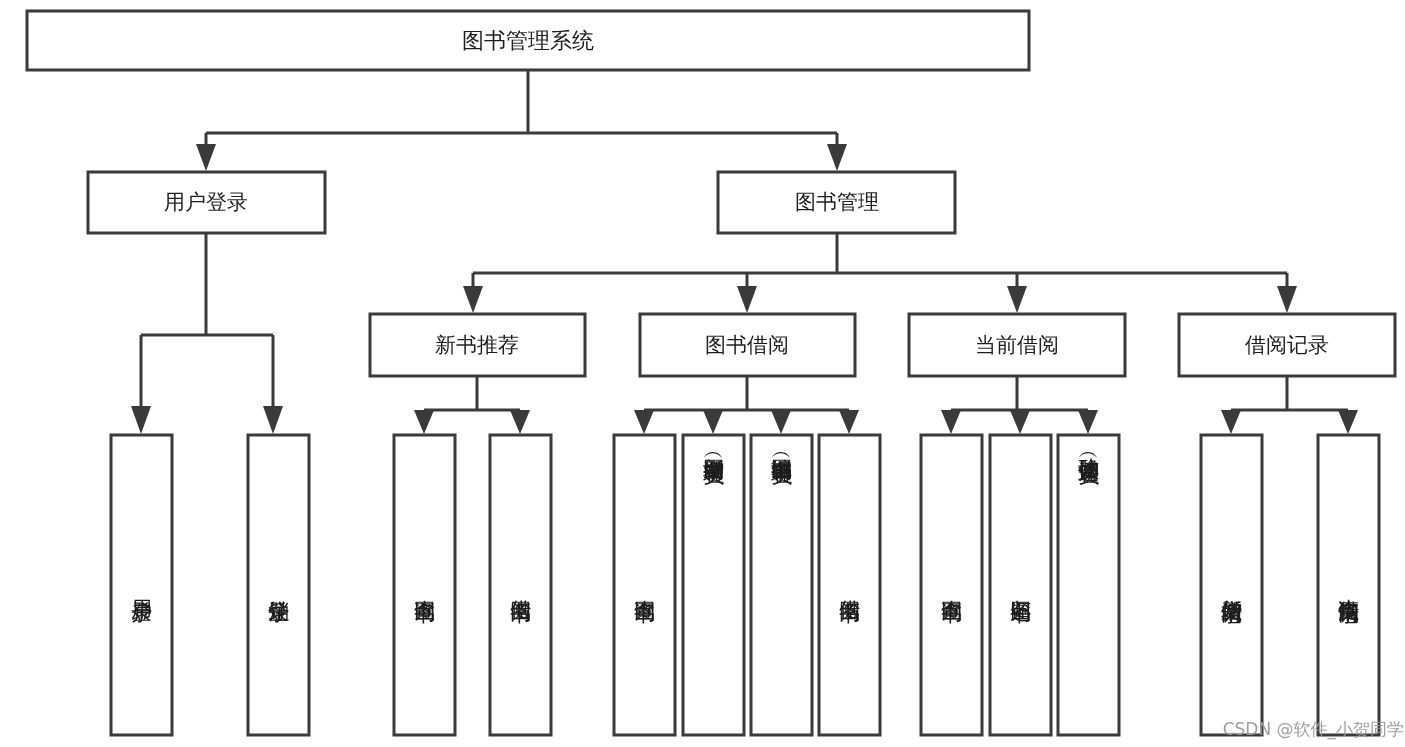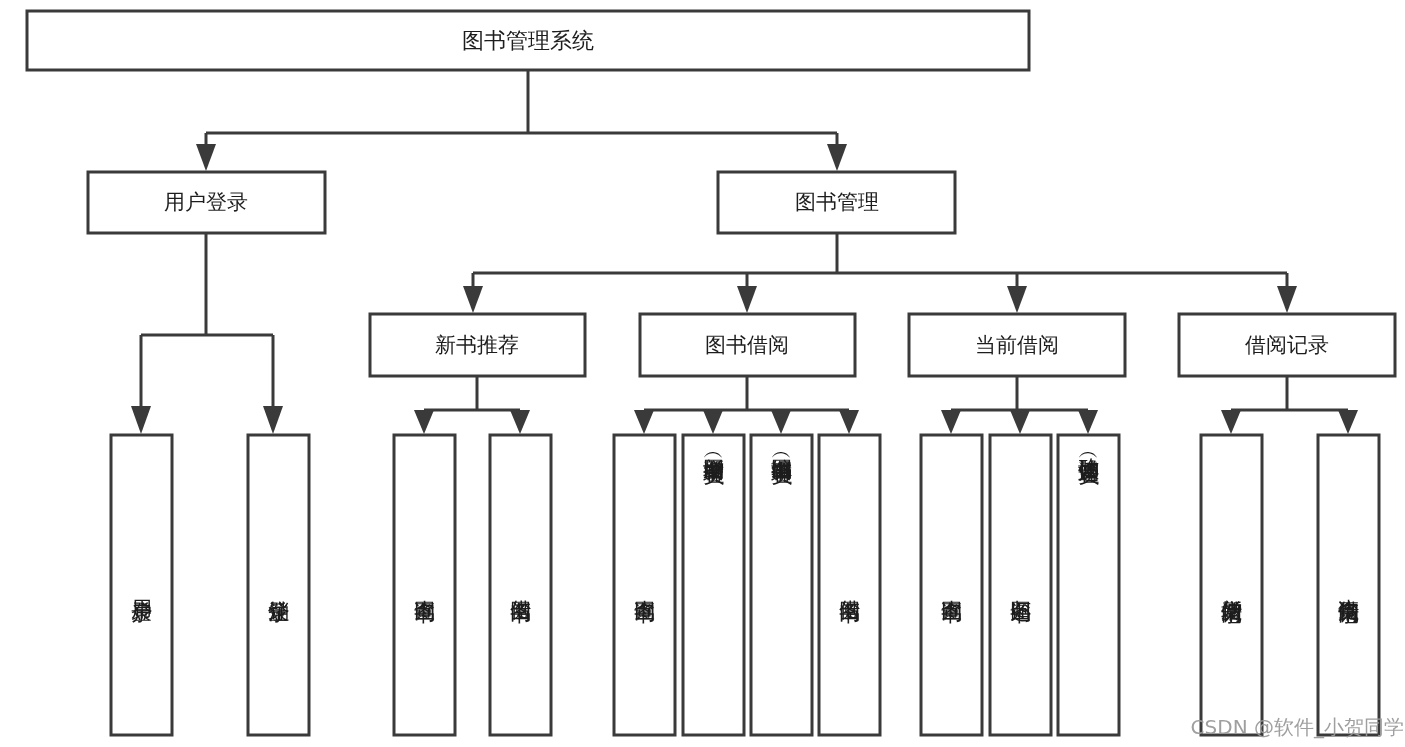--- a/index.html
+++ b/index.html
@@ -76,21 +76,21 @@
     line-height: 1.06;
     color: #1d1d1d;
     letter-spacing: 1px;
     white-space: nowrap;
   }
   .watermark {
     position: absolute;
     right: 8px;
     bottom: 6px;
     font-family: "DejaVu Sans", "Liberation Sans", sans-serif;
-    font-size: 20px;
+    font-size: 17px;
     color: #9a9a9a;
     opacity: 0.95;
     white-space: nowrap;
     pointer-events: none;
   }
 </style>
 </head>
 <body>
 
 <div id="diagram-root">

